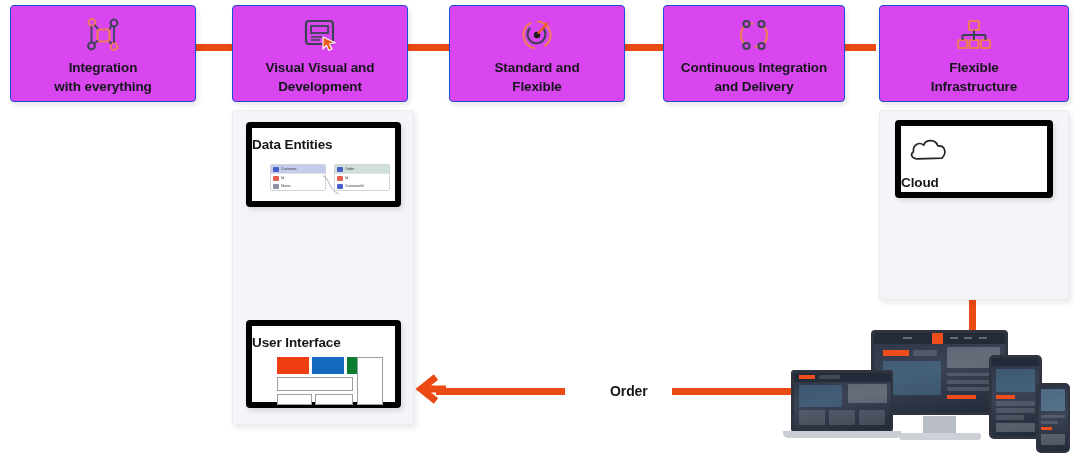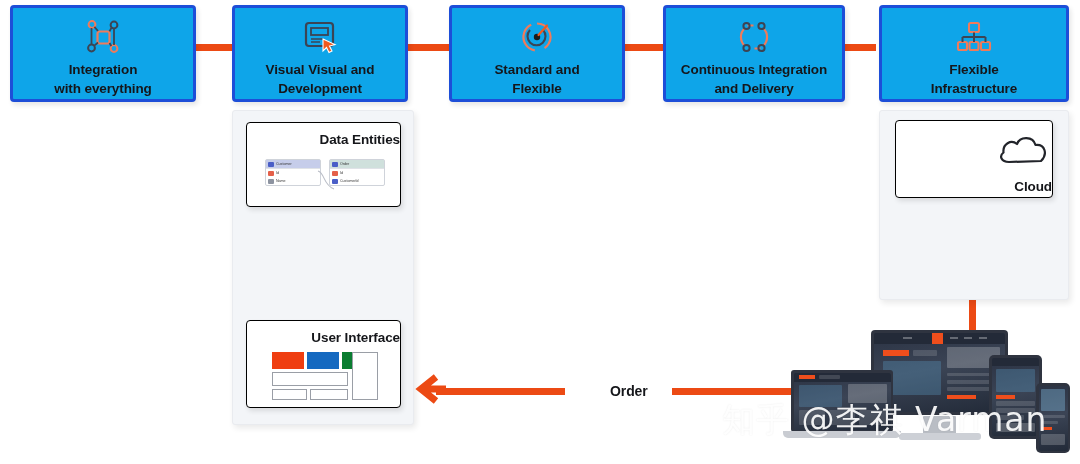--- a/index.html
+++ b/index.html
@@ -17,22 +17,22 @@
   }
   .stage {
     position: absolute;
     inset: 0;
     background: #ffffff;
   }
 
   
   .card {
     position: absolute;
-    background: #0ea5e9;
-    border: 3px solid #1d4ed8;
+    background: #d946ef;
+    border: 1px solid #1d4ed8;
     border-radius: 4px;
     box-shadow: 2px 3px 5px rgba(0,0,0,0.10);
     box-sizing: border-box;
   }
   .card-inner {
     position: absolute;
     inset: 0;
     display: flex;
     flex-direction: column;
     align-items: center;
@@ -64,27 +64,27 @@
     border: 1px solid #e9ebef;
     border-radius: 3px;
     box-shadow: 2px 3px 6px rgba(0,0,0,0.09);
     box-sizing: border-box;
   }
 
   
   .subcard {
     position: absolute;
     background: #ffffff;
-    border: 1px solid #000000;
+    border: 6px solid #000000;
     border-radius: 4px;
     box-shadow: 2px 3px 5px rgba(0,0,0,0.11);
     box-sizing: border-box;
     display: flex;
     flex-direction: column;
-    align-items: flex-end;
+    align-items: flex-start;
   }
   .subcard-title {
     font-size: 13.5px;
     font-weight: bold;
     color: #15161a;
     margin-top: 9px;
     letter-spacing: -0.1px;
   }
 
   
@@ -420,15 +420,14 @@
       <div class="dev-screen">
         <div class="scr-tile" style="left:8%; top:6%; width:84%; height:34%; background:rgba(120,170,205,0.45);"></div>
         <div class="scr-tile" style="left:8%; top:45%; width:84%; height:5%;"></div>
         <div class="scr-tile" style="left:8%; top:54%; width:60%; height:5%;"></div>
         <div class="scr-accent" style="left:8%; top:64%; width:40%; height:5%;"></div>
         <div class="scr-tile" style="left:8%; top:74%; width:84%; height:18%; background:rgba(255,255,255,0.20);"></div>
       </div>
     </div>
   </div>
 
-  <div class="watermark" style="left:722px; top:398px;">知乎 @李祺 Varman</div>
 
 </div>
 
 </body></html>

